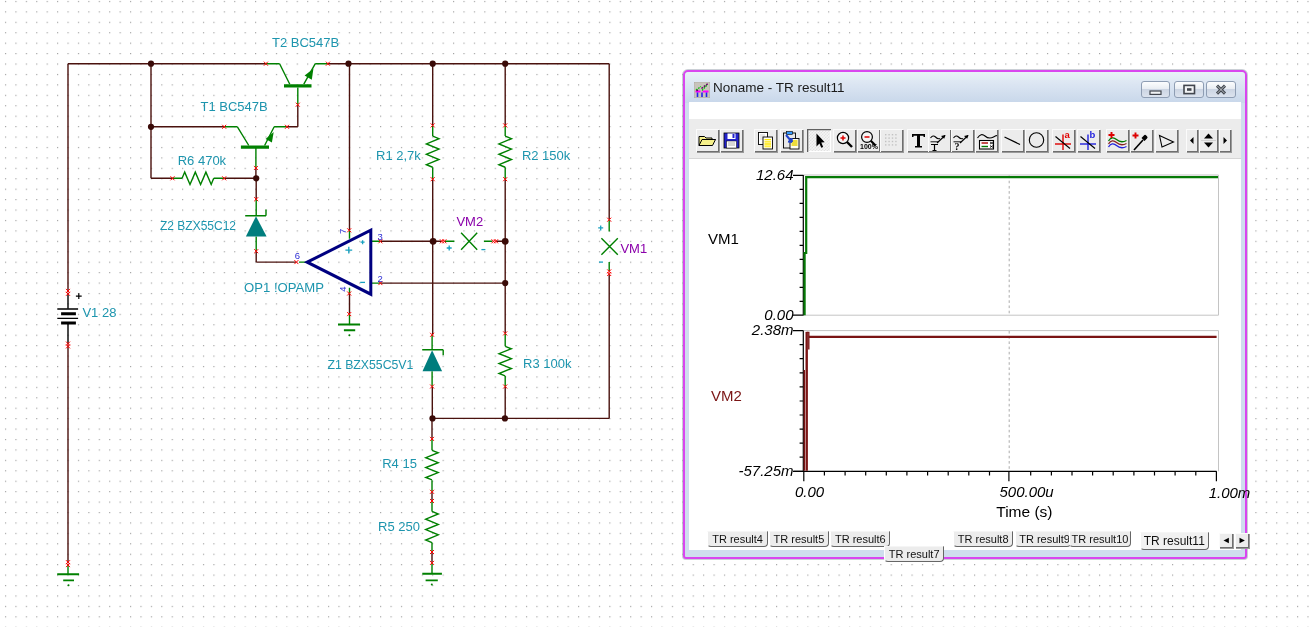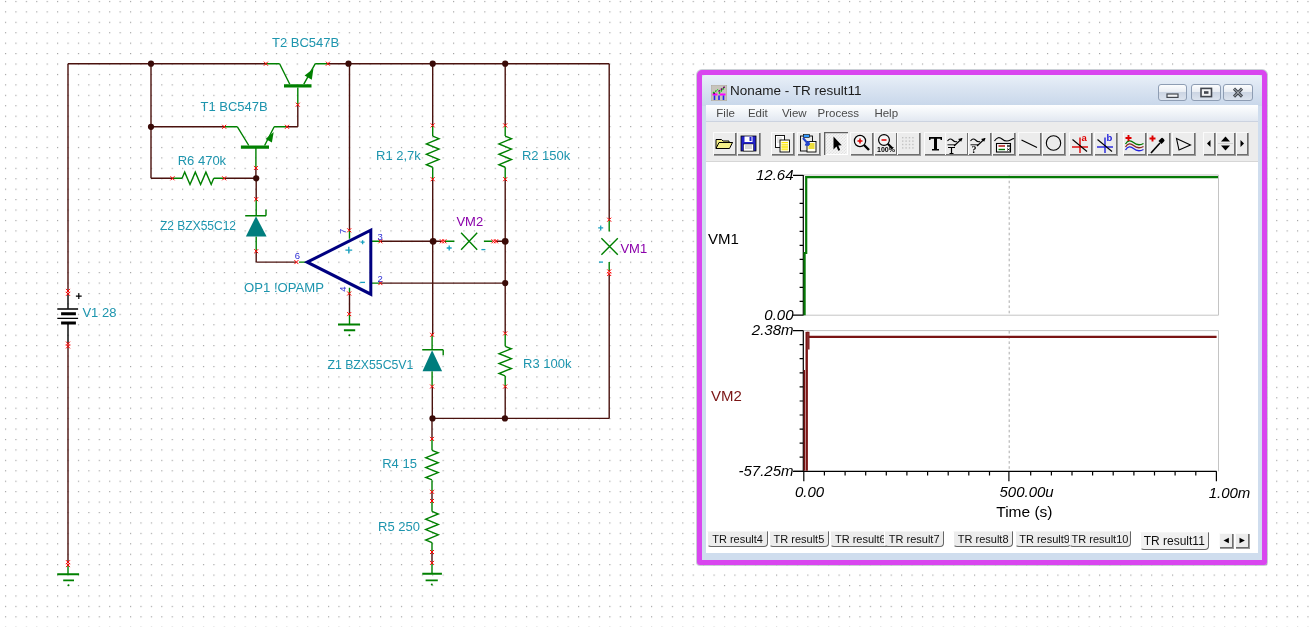--- a/index.html
+++ b/index.html
@@ -2,22 +2,22 @@
 <html><head>
 <meta charset="utf-8">
 <style>
   html,body{margin:0;padding:0;}
   body{
     width:1309px;height:627px;overflow:hidden;position:relative;
     font-family:"Liberation Sans",sans-serif;
     background-color:#ffffff;
   }
   #schsvg{position:absolute;left:0;top:0;}
-  #win{position:absolute;left:697px;top:70px;width:560px;height:485px;
-    background:#cfddee;border:5px solid #d946ef;border-radius:5px 5px 3px 3px;
+  #win{position:absolute;left:683px;top:70px;width:560px;height:485px;
+    background:#cfddee;border:2px solid #d946ef;border-radius:5px 5px 3px 3px;
     box-shadow:0 0 0 1px rgba(150,160,172,.5);}
   #titlebar{position:absolute;left:0;top:0;width:100%;height:31px;
     background:linear-gradient(#e9f0f8 0%,#dbe5f2 40%,#c8d7ea 100%);
     border-radius:4px 4px 0 0;}
   #titletext{position:absolute;left:28px;top:7.5px;font-size:13.5px;color:#1b1b1b;}
   .capbtn{position:absolute;top:8.5px;height:15px;border:1px solid #8e9db3;border-radius:3px;
     background:linear-gradient(#fcfdfe 0%,#e9edf3 45%,#ccd5e3 50%,#dce3ee 100%);}
   #client{position:absolute;left:4px;top:30px;right:4px;bottom:7.5px;background:#fff;}
   #menubar{position:absolute;left:0;top:0;width:100%;height:16px;
     background:linear-gradient(#feffff,#e2e8f1);border-bottom:1px solid #ccd3e0;}
@@ -188,27 +188,20 @@
   </div>
   <svg style="position:absolute;left:9px;top:10px" width="16" height="16">
  <rect x="0" y="0" width="16" height="16" fill="#c8c4bc" stroke="#9a968e" stroke-width="0.5"></rect>
  <path d="M1.5,9.5 H6.5 M8.5,9.5 H14.5" stroke="#ff00ff" stroke-width="1.8"></path>
  <path d="M3.5,10.5 V15 M8,10.5 V15 M12.5,10.5 V15" stroke="#2222ee" stroke-width="1.6"></path>
  <path d="M2,8 L7,4.5 M8,8.5 L13,3" stroke="#00cc00" stroke-width="1.4" stroke-dasharray="1.6 1.1"></path>
  <path d="M2.5,9 L5,7 M7.5,6.5 L14,1.5" stroke="#660066" stroke-width="1.5" stroke-dasharray="1.8 1.2"></path>
 </svg>
   <div id="titletext">Noname - TR result11</div>
   <div id="client">
-    <div id="menubar">
-      <span class="mi" style="left:10.3px">File</span>
-      <span class="mi" style="left:41.9px">Edit</span>
-      <span class="mi" style="left:75.9px">View</span>
-      <span class="mi" style="left:111.5px">Process</span>
-      <span class="mi" style="left:168.4px">Help</span>
-    </div>
     <div id="toolbar">
         <div class="tb" style="left:7px;">
           <svg width="23" height="23" viewBox="0 0 23 23">
             <path d="M3,16.5 L3,7.5 L8.5,7.5 L10,9 L16,9 L16,10.5 L19.5,10.5 L16.5,16.5 Z" fill="#f5f08a" stroke="#000" stroke-width="1"></path>
             <path d="M3,16.5 L6,10.5 L19.5,10.5" fill="none" stroke="#000" stroke-width="1"></path>
           </svg>
         </div>
 <div class="tb" style="left:31px;">
           <svg width="23" height="23" viewBox="0 0 23 23">
             <rect x="4" y="4" width="15" height="15" fill="#2222cc" stroke="#000" stroke-width="0.8"></rect>
@@ -406,20 +399,20 @@
 <g font-family="Liberation Sans, sans-serif" font-size="15px" fill="#000">
   <text x="708" y="244">VM1</text>
   <text x="711" y="400.8" fill="#7a1414">VM2</text>
   <text x="1024.4" y="516.8" text-anchor="middle" font-size="15.5">Time (s)</text>
 </g>
   </svg>
 <div id="tabbar">
     <div class="tab" style="left:707.4px;width:60.3px;">TR result4</div>
 <div class="tab" style="left:768.8px;width:60.3px;text-align:center;">TR result5</div>
 <div class="tab" style="left:830.2px;width:60.3px;">TR result6</div>
-<div class="tab" style="left:884px;width:60.3px;">TR result7</div>
+<div class="tab" style="left:884px;width:60.3px;margin-top:15px;">TR result7</div>
 <div class="tab" style="left:953px;width:60.3px;">TR result8</div>
 <div class="tab" style="left:1014.6px;width:56.4px;text-align:right;">TR result9</div>
 <div class="tab" style="left:1069px;width:61.9px;">TR result10</div>
 <div class="tab active" style="left:1139.5px;width:69.5px;">TR result11</div>
 <div class="navbtn" style="left:1218.9px;">◄</div>
 <div class="navbtn" style="left:1234.9px;">►</div>
   </div>
 
 </body></html>

